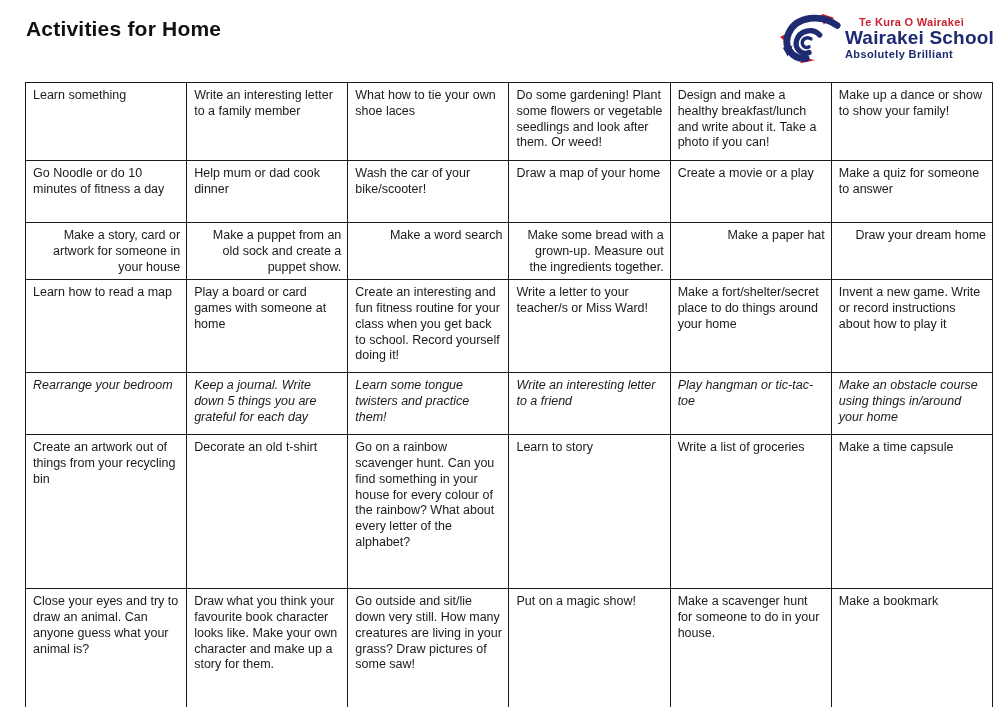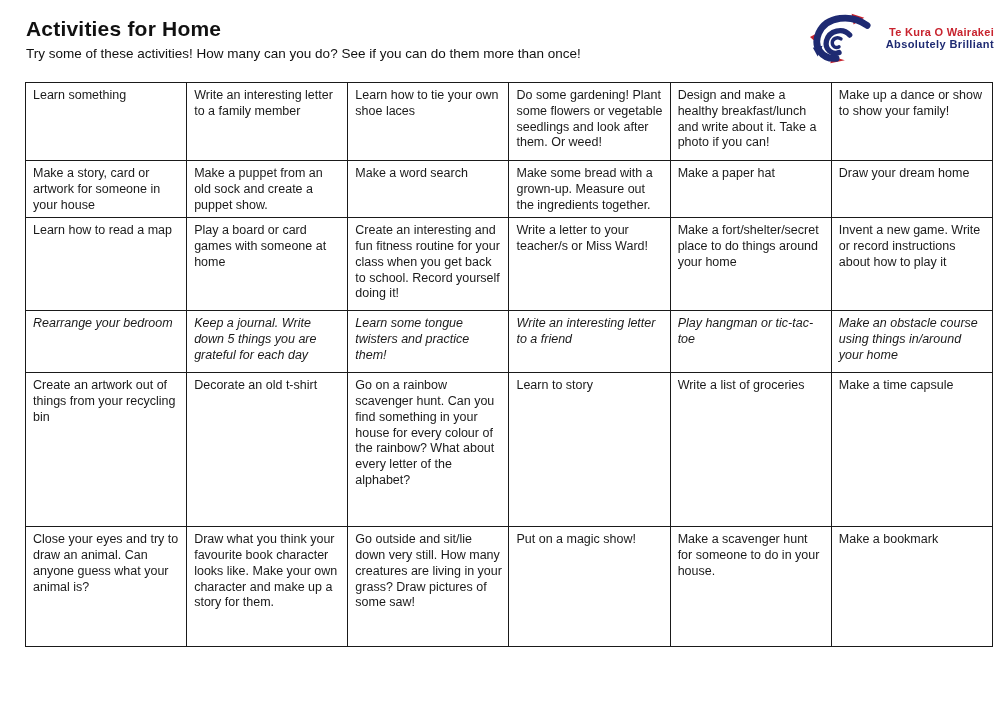--- a/index.html
+++ b/index.html
@@ -31,21 +31,21 @@
   }
   .logo {
     position: absolute;
     right: 14px;
     top: 12px;
     display: flex;
     align-items: center;
     gap: 4px;
   }
   .logo-icon { width: 62px; height: 52px; }
-  .logo-text { display: flex; flex-direction: column; align-items: flex-end; }
+  .logo-text { display: flex; flex-direction: column; align-items: flex-start; }
   .logo-line1 {
     font-size: 11px;
     font-weight: 700;
     color: #c8232e;
     letter-spacing: 0.3px;
     align-self: flex-start;
     margin-left: 14px;
   }
   .logo-line2 {
     font-size: 19px;
@@ -72,69 +72,77 @@
     border: 1px solid #1a1a1a;
     vertical-align: top;
     padding: 5px 6px 4px 7px;
     font-size: 12.5px;
     line-height: 1.26;
     color: #1a1a1a;
     word-wrap: break-word;
   }
   tr.r0 { height: 78px; }
   tr.r1 { height: 62px; }
-  tr.r2 { height: 50px; }
+  tr.r2 { height: 50px; text-align: right; }
   tr.r3 { height: 93px; }
   tr.r4 { height: 62px; font-style: italic; }
   tr.r5 { height: 154px; }
   tr.r6 { height: 120px; }
 </style>
 </head>
 <body>
 
 <div class="page">
 
   <div class="page-title">Activities for Home</div>
-  <div class="page-subtitle">Try some of these activities! How many can you do? See if you can do them more than once!</div>
 
   <div class="logo">
     <svg class="logo-icon" viewBox="0 0 64 52" aria-hidden="true">
 
       <polygon points="44,1 57,5 46,12" fill="#c8232e"></polygon>
       <polygon points="1,25 12,19 9,32" fill="#c8232e"></polygon>
       <polygon points="24,45 37,49 22,52" fill="#c8232e"></polygon>
 
       <path d="M60 13 C44 1 18 3 10 21 C4 35 13 48 28 47" fill="none" stroke="#1e2a72" stroke-width="7" stroke-linecap="round"></path>
       <path d="M42 23 C35 15 21 18 18 29 C16 38 24 44 31 41" fill="none" stroke="#1e2a72" stroke-width="5.5" stroke-linecap="round"></path>
       <path d="M33 27 C29 24 24 27 24 31 C24 35 28 37 31 35" fill="none" stroke="#1e2a72" stroke-width="3.5" stroke-linecap="round"></path>
       <polygon points="4,36 14,34 9,45" fill="#1e2a72"></polygon>
     </svg>
     <div class="logo-text">
       <span class="logo-line1">Te Kura O Wairakei</span>
+      <span class="logo-line2">Wairakei School</span>
       <span class="logo-line3">Absolutely Brilliant</span>
     </div>
   </div>
 
   <table class="activities">
     <colgroup>
       <col style="width:16.666%">
         <col style="width:16.666%">
         <col style="width:16.666%">
       <col style="width:16.666%">
         <col style="width:16.666%">
         <col style="width:16.666%">
     </colgroup>
     <tbody>
       <tr class="r0">
         <td>Learn something</td>
         <td>Write an interesting letter to a family member</td>
-        <td>Learn how to tie your own shoe laces</td>
+        <td>What how to tie your own shoe laces</td>
         <td>Do some gardening! Plant some flowers or vegetable seedlings and look after them. Or weed!</td>
         <td>Design and make a healthy breakfast/lunch and write about it. Take a photo if you can!</td>
         <td>Make up a dance or show to show your family!</td>
+      </tr>
+      <tr class="r1">
+        <td>Go Noodle or do 10 minutes of fitness a day</td>
+        <td>Help mum or dad cook dinner</td>
+        <td>Wash the car of your bike/scooter!</td>
+        <td>Draw a map of your home</td>
+        <td>Create a movie or a play</td>
+        <td>Make a quiz for someone to answer</td>
       </tr>
       <tr class="r2">
         <td>Make a story, card or artwork for someone in your house</td>
         <td>Make a puppet from an old sock and create a puppet show.</td>
         <td>Make a word search</td>
         <td>Make some bread with a grown-up. Measure out the ingredients together.</td>
         <td>Make a paper hat</td>
         <td>Draw your dream home</td>
       </tr>
       <tr class="r3">

